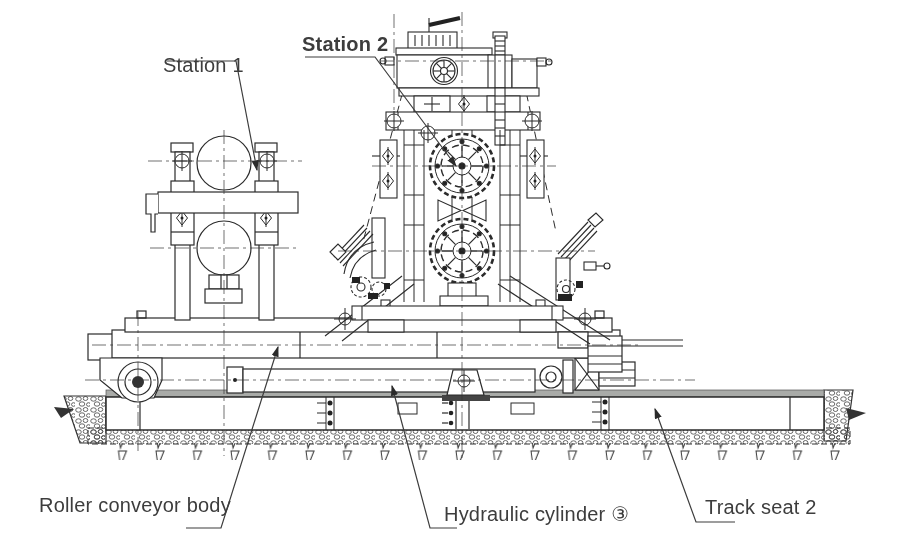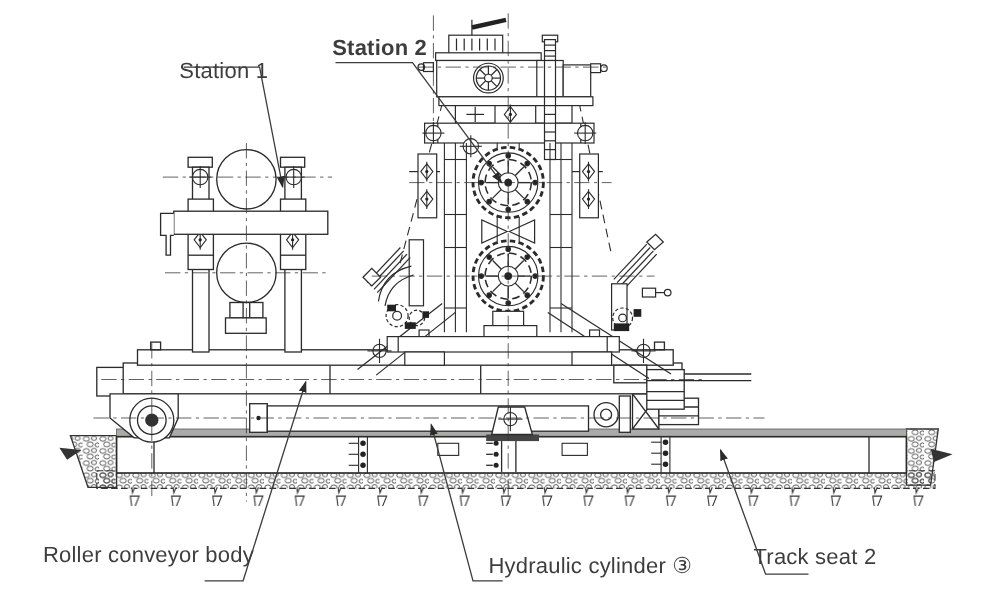--- a/index.html
+++ b/index.html
@@ -371,15 +371,15 @@
     <path d="M186,528 L221,528 L278,347" marker-end="url(#arw)"></path>
     <path d="M457,528 L430,528 L392,386" marker-end="url(#arw)"></path>
     <path d="M735,522 L696,522 L655,409" marker-end="url(#arw)"></path>
   </g>
 </svg>
 
 <div class="lbl" style="left:163px;top:36px;margin-top:18px;">Station 1</div>
 <div class="lbl" style="left:302px;top:33px;font-weight:bold;">Station 2</div>
 <div class="lbl" style="left:39px;top:494px;">Roller conveyor body</div>
 <div class="lbl" style="left:444px;top:502px;">Hydraulic cylinder ③</div>
-<div class="lbl" style="left:685px;top:496px;">Track seat 2</div>
+<div class="lbl" style="left:705px;top:496px;">Track seat 2</div>
 
 </div>
 
 </body></html>

